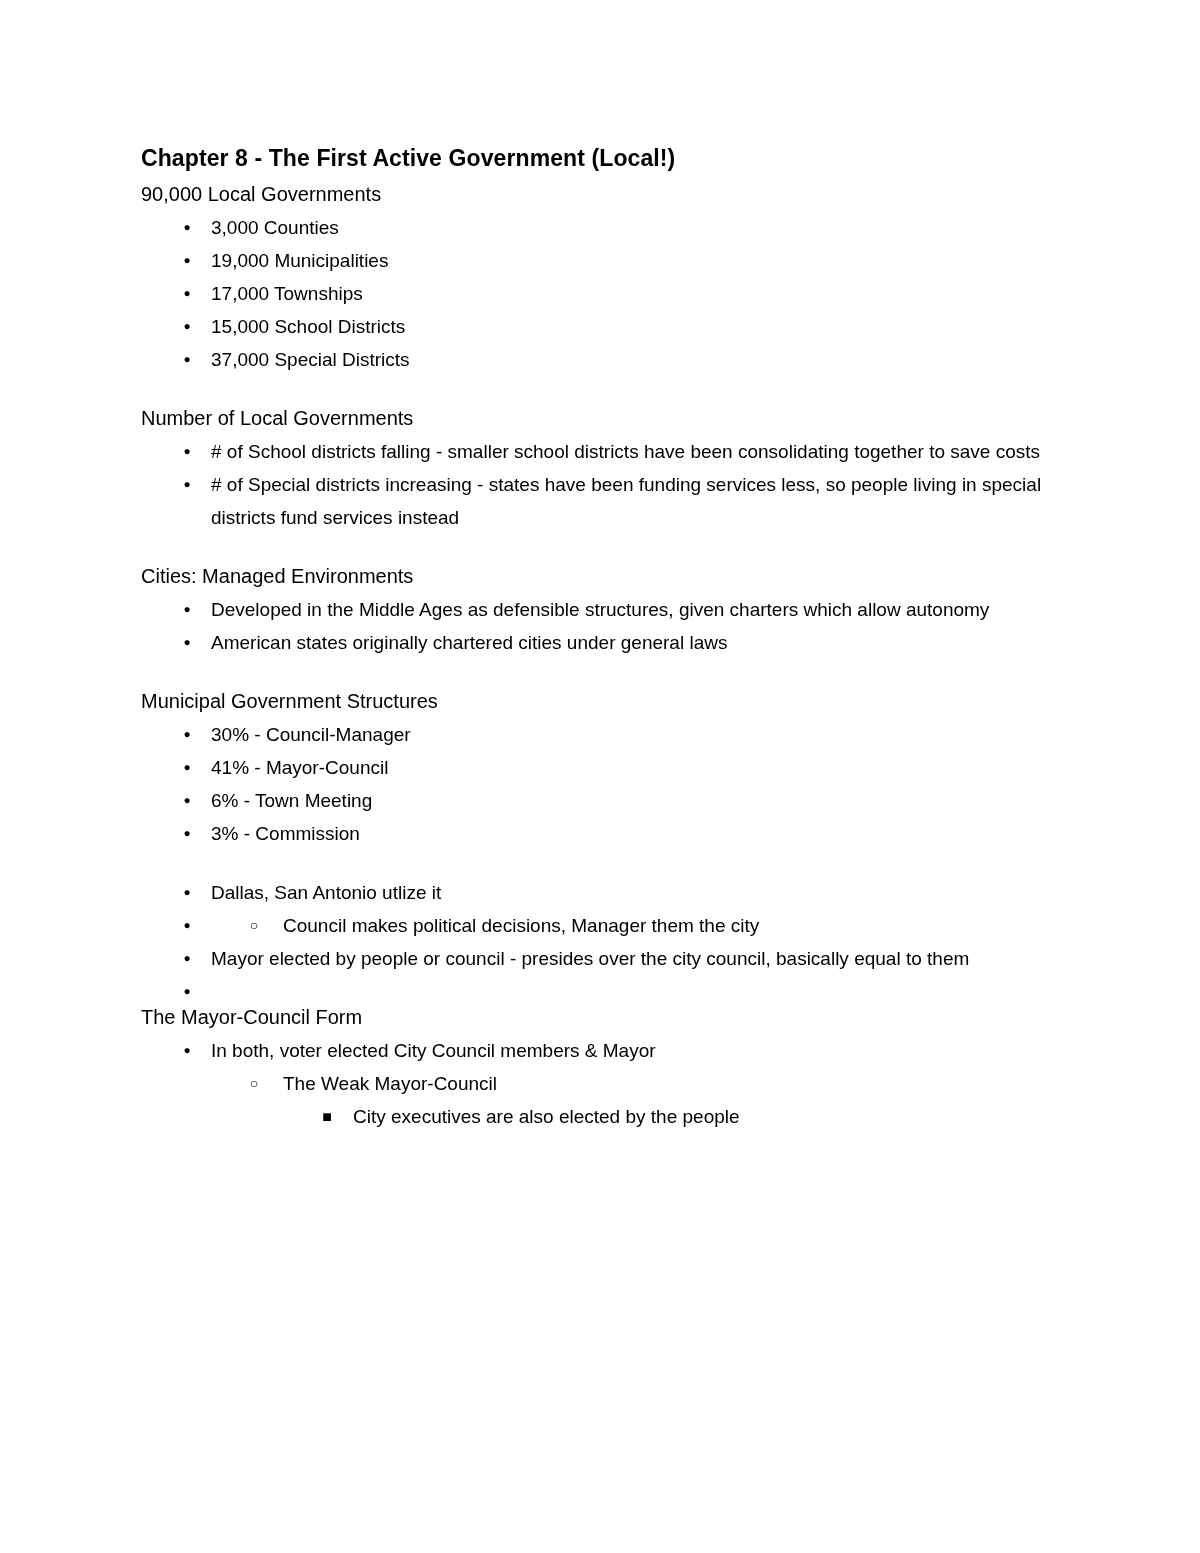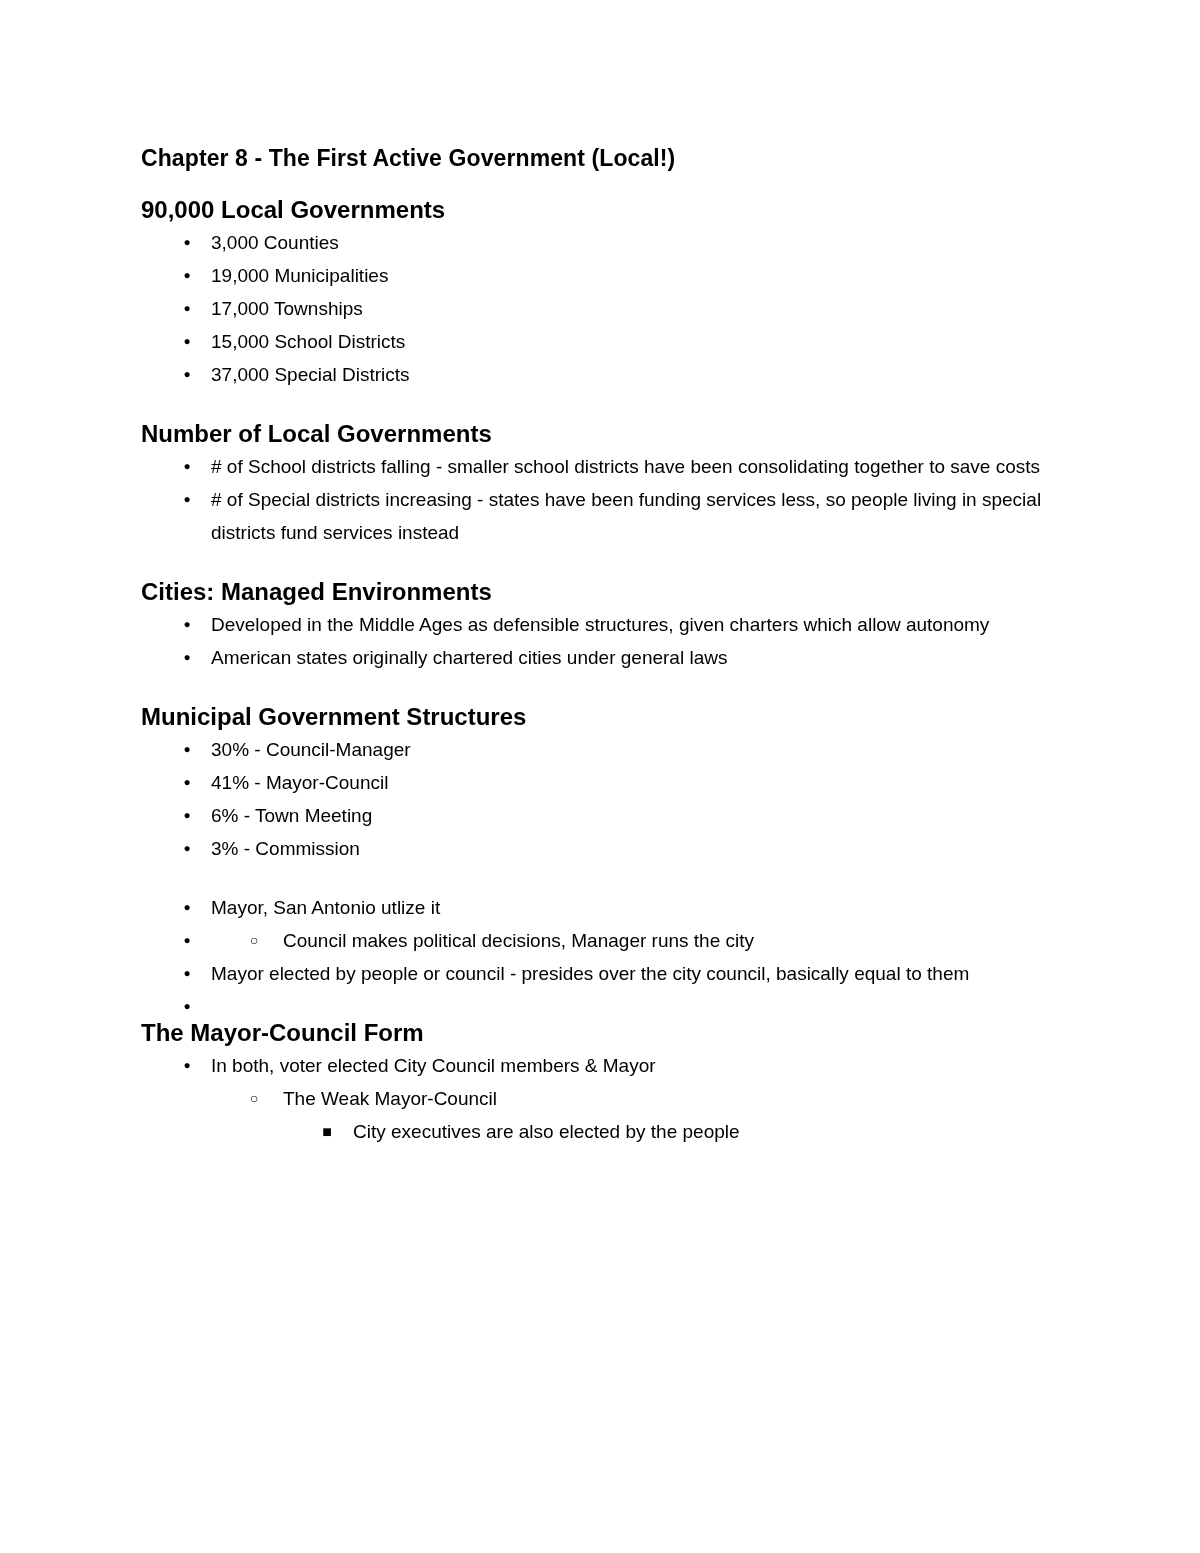--- a/index.html
+++ b/index.html
@@ -14,28 +14,28 @@
   .page {
     width: 1200px;
     height: 1553px;
     padding: 143px 150px 40px 141px;
     background: #ffffff;
   }
   .doc-title {
     font-size: 23px;
     font-weight: 700;
     line-height: 31px;
-    margin-bottom: 19px;
+    margin-bottom: 4px;
     letter-spacing: 0.1px;
   }
   .section { margin-top: 26px; }
   .section.first { margin-top: 0; }
   .section-heading {
-    font-size: 24px;
-    font-weight: 700;
+    font-size: 20px;
+    font-weight: 400;
     line-height: 33px;
   }
   .li {
     position: relative;
     font-size: 19px;
     line-height: 33px;
   }
   .li .bullet {
     position: absolute;
     top: 0;
@@ -129,28 +129,28 @@
         <span class="bullet">●</span>
         <span class="li-text">3% - Commission</span>
       </div>
     </div>
   </section>
 
   <section class="section">
     <div class="list">
       <div class="li l1">
         <span class="bullet">●</span>
-        <span class="li-text">Mayor, San Antonio utlize it</span>
+        <span class="li-text">Dallas, San Antonio utlize it</span>
       </div>
       <div class="li l1">
         <span class="bullet">●</span>
       </div>
       <div class="li l2">
         <span class="bullet">○</span>
-        <span class="li-text">Council makes political decisions, Manager runs the city</span>
+        <span class="li-text">Council makes political decisions, Manager them the city</span>
       </div>
       <div class="li l1">
         <span class="bullet">●</span>
         <span class="li-text">Mayor elected by people or council - presides over the city council, basically equal to them</span>
       </div>
       <div class="li l1">
         <span class="bullet">●</span>
       </div>
     </div>
   </section>

